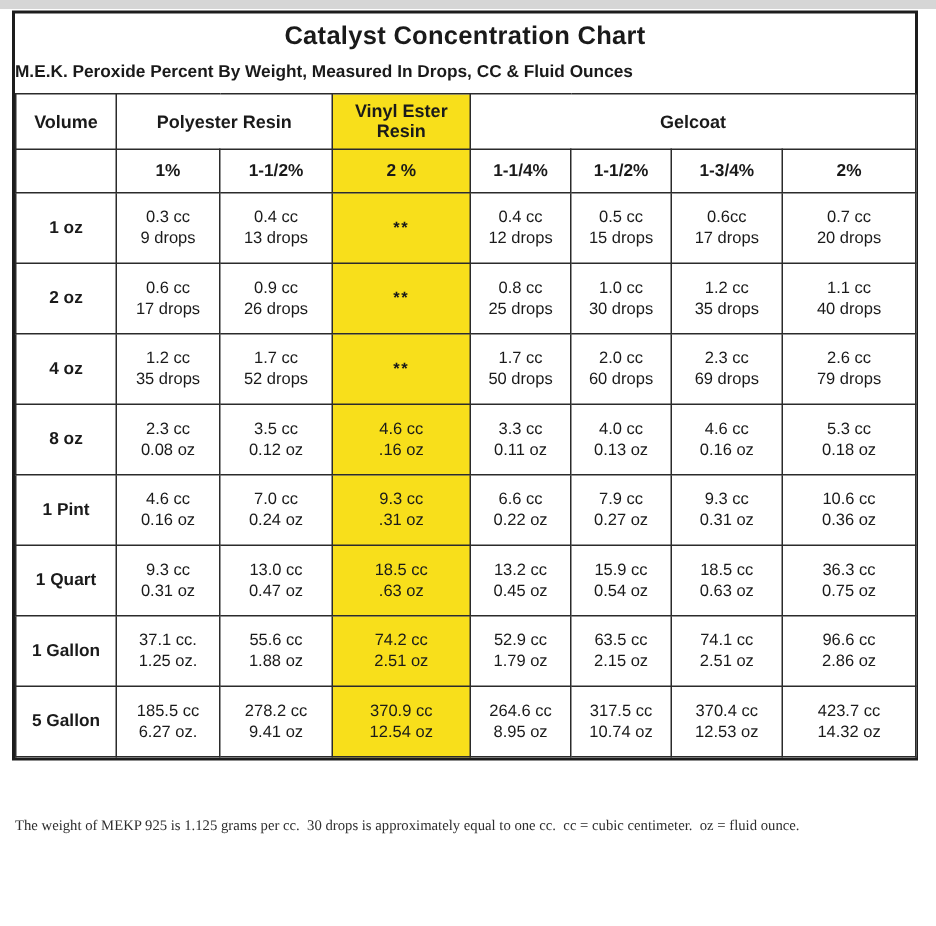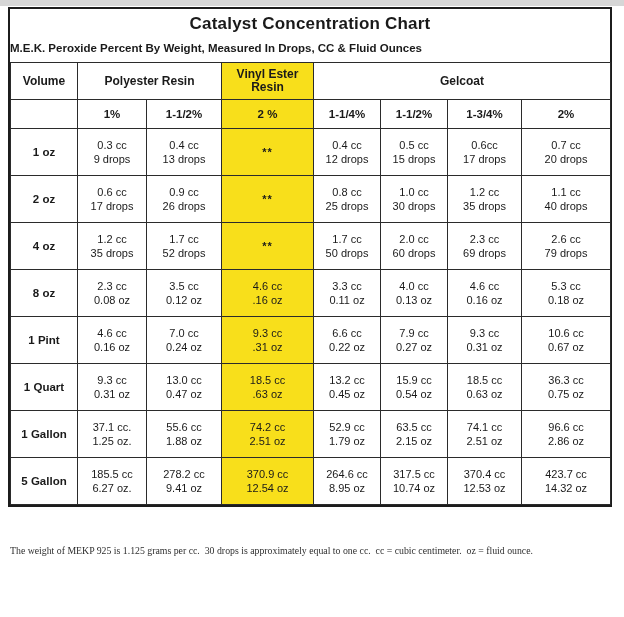--- a/index.html
+++ b/index.html
@@ -220,21 +220,21 @@
           <td>
             <div>7.9 cc</div>
             <div>0.27 oz</div>
           </td>
           <td>
             <div>9.3 cc</div>
             <div>0.31 oz</div>
           </td>
           <td>
             <div>10.6 cc</div>
-            <div>0.67 oz</div>
+            <div>0.36 oz</div>
           </td>
         </tr>
         <tr>
           <th class="vol">1 Quart</th>
           <td>
             <div>9.3 cc</div>
             <div>0.31 oz</div>
           </td>
           <td>
             <div>13.0 cc</div>

